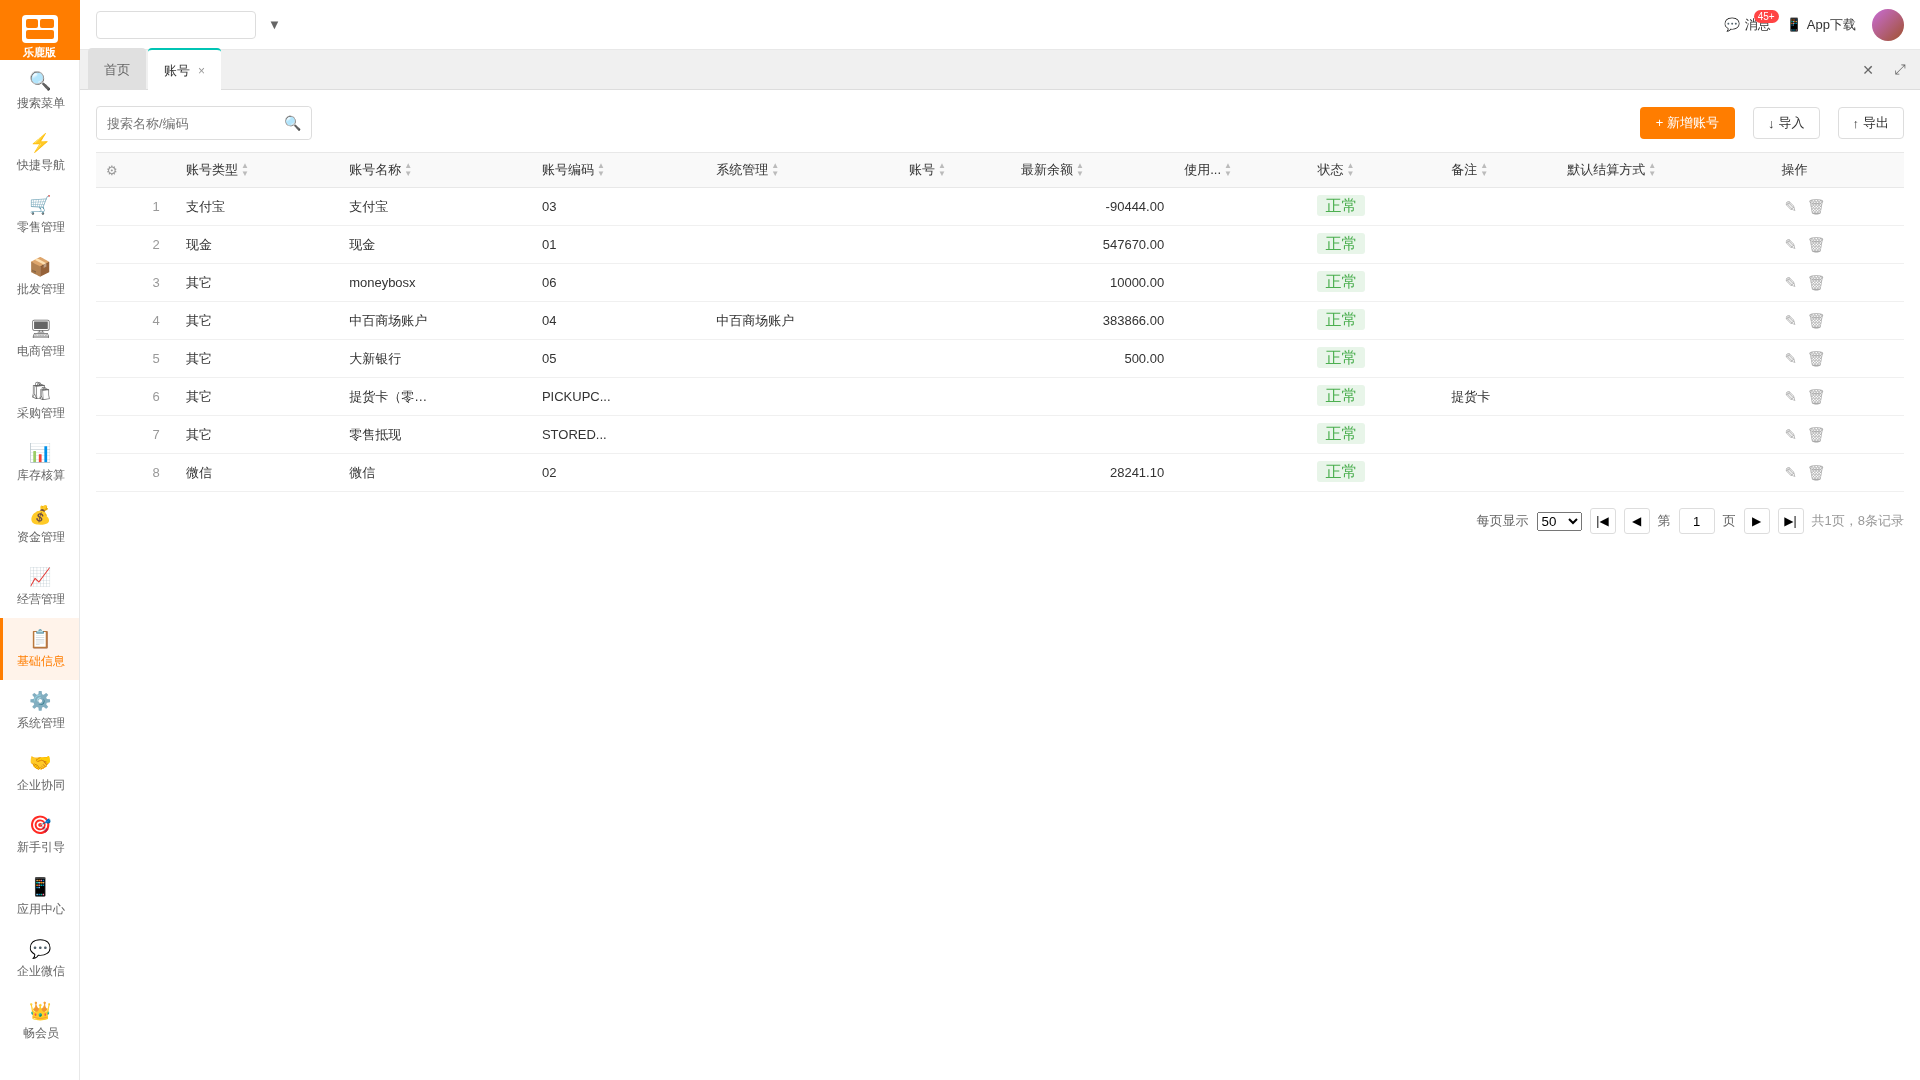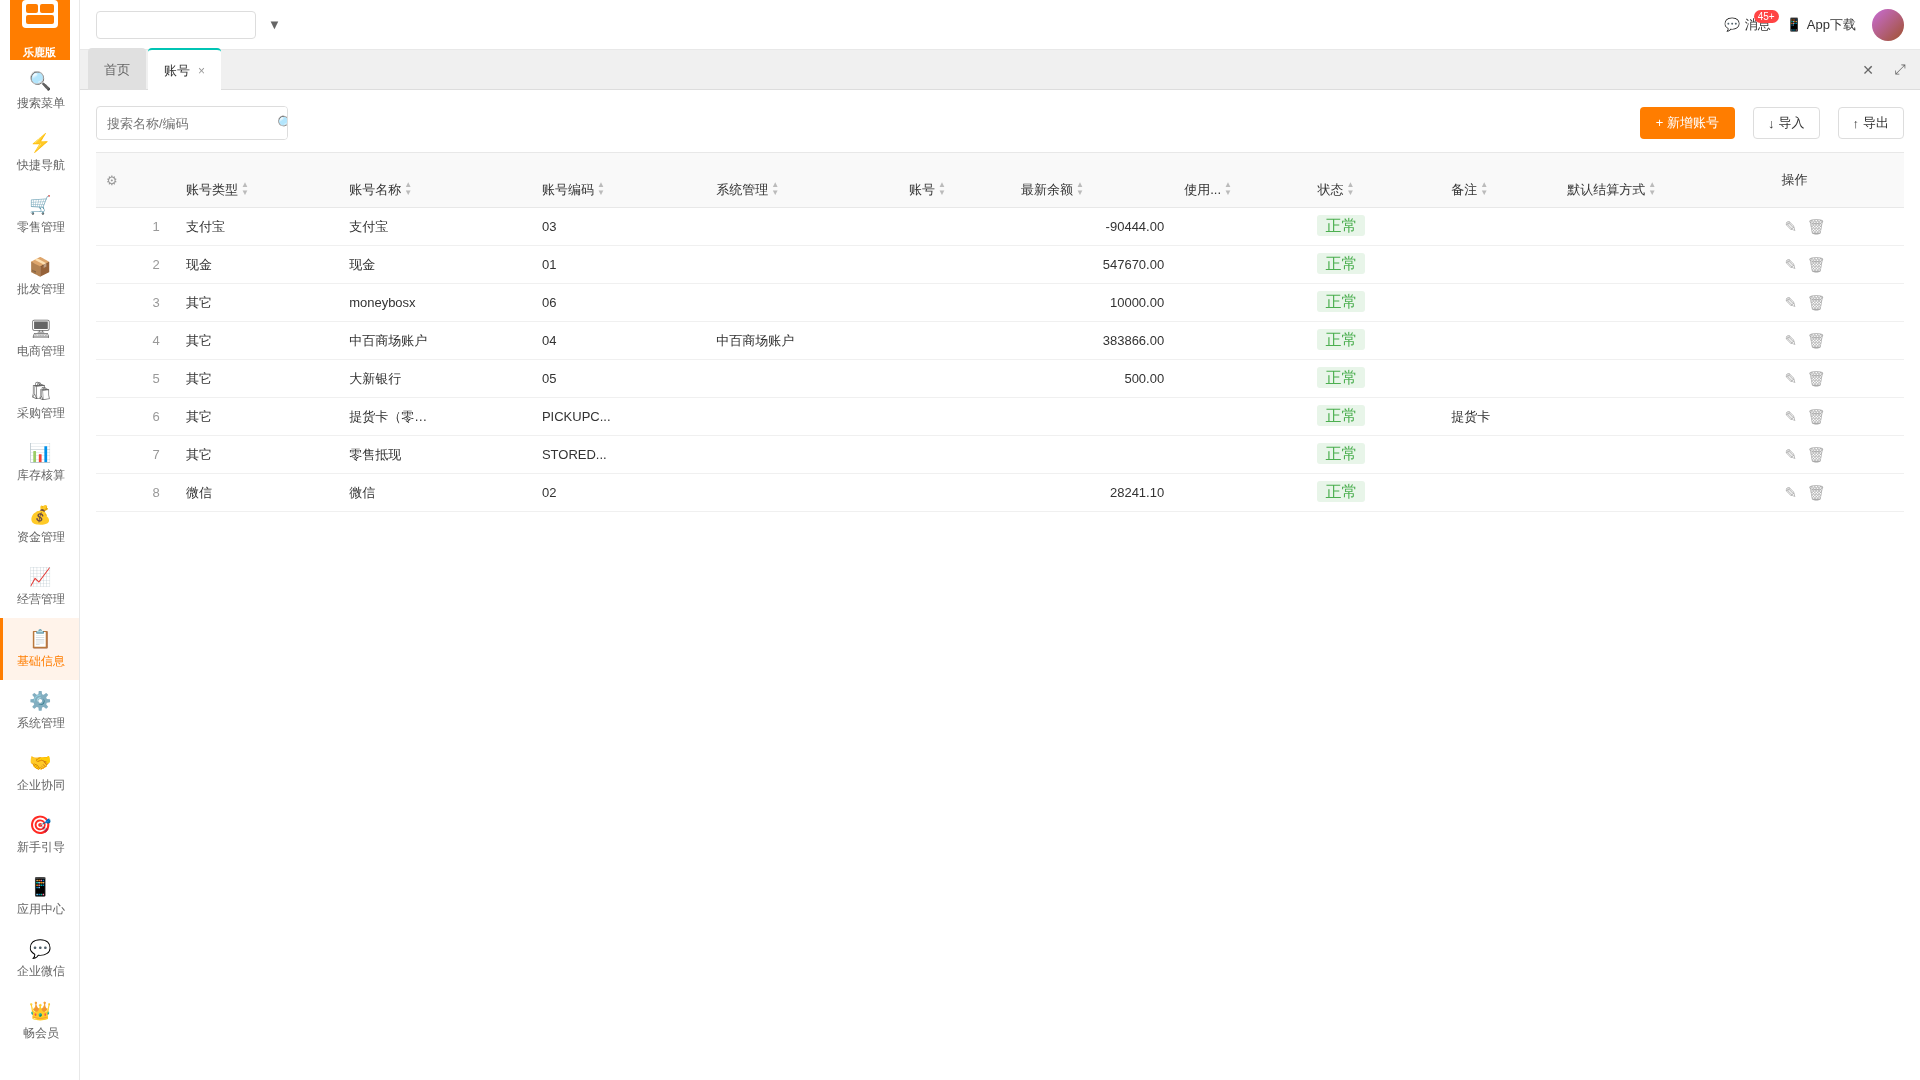--- a/index.html
+++ b/index.html
@@ -9,26 +9,26 @@
     .sidebar {
       width: 80px;
       background: #fff;
       display: flex;
       flex-direction: column;
       align-items: center;
       border-right: 1px solid #e8e8e8;
       flex-shrink: 0;
     }
     .sidebar-logo {
-      width: 60px;
+      width: 80px;
       height: 60px;
       background: #ff7d00;
       display: flex;
       align-items: center;
-      justify-content: space-between;
+      justify-content: flex-end;
       color: #fff;
       font-size: 12px;
       font-weight: bold;
       flex-direction: column;
     }
     .sidebar-logo .logo-icon {
       width: 36px;
       height: 28px;
       background: #fff;
       border-radius: 4px;
@@ -202,21 +202,21 @@
       align-items: center;
       justify-content: space-between;
       margin-bottom: 12px;
     }
     .search-box {
       display: flex;
       align-items: center;
       border: 1px solid #ddd;
       border-radius: 4px;
       overflow: hidden;
-      width: 192px;
+      width: 216px;
     }
     .search-box input {
       border: none;
       outline: none;
       padding: 6px 10px;
       font-size: 13px;
       width: 180px;
     }
     .search-box .search-btn {
       width: 32px;
@@ -281,22 +281,21 @@
       flex-direction: column;
       margin-left: 3px;
       vertical-align: middle;
       font-size: 8px;
       color: #bbb;
       line-height: 1;
       gap: 1px;
     }
     .data-table th .col-header {
       display: flex;
-      align-items: flex-start;
-      margin-top: 20px;
+      align-items: center;
     }
     .data-table td {
       padding: 8px 10px;
       border-bottom: 1px solid #f0f0f0;
       color: #333;
       white-space: nowrap;
     }
     .data-table .row-num {
       color: #999;
       text-align: center;
@@ -705,14 +704,30 @@
       <td></td>
       <td></td>
       <td>
         <span class="action-btn" title="编辑">✎</span>
         <span class="action-btn" title="删除">🗑</span>
       </td>
     </tr>
         </tbody>
     </table>
 
+    <div class="pagination">
+      <span>每页显示</span>
+      <select class="page-size-select">
+        <option>50</option>
+        <option>100</option>
+        <option>200</option>
+      </select>
+      <button class="page-nav-btn">|◀</button>
+      <button class="page-nav-btn">◀</button>
+      <span>第</span>
+      <input class="page-input" type="text" value="1" style="">
+      <span>页</span>
+      <button class="page-nav-btn">▶</button>
+      <button class="page-nav-btn">▶|</button>
+      <span class="page-info">共1页，8条记录</span>
+    </div>
   </div>
 </div>
 
 </body></html>

